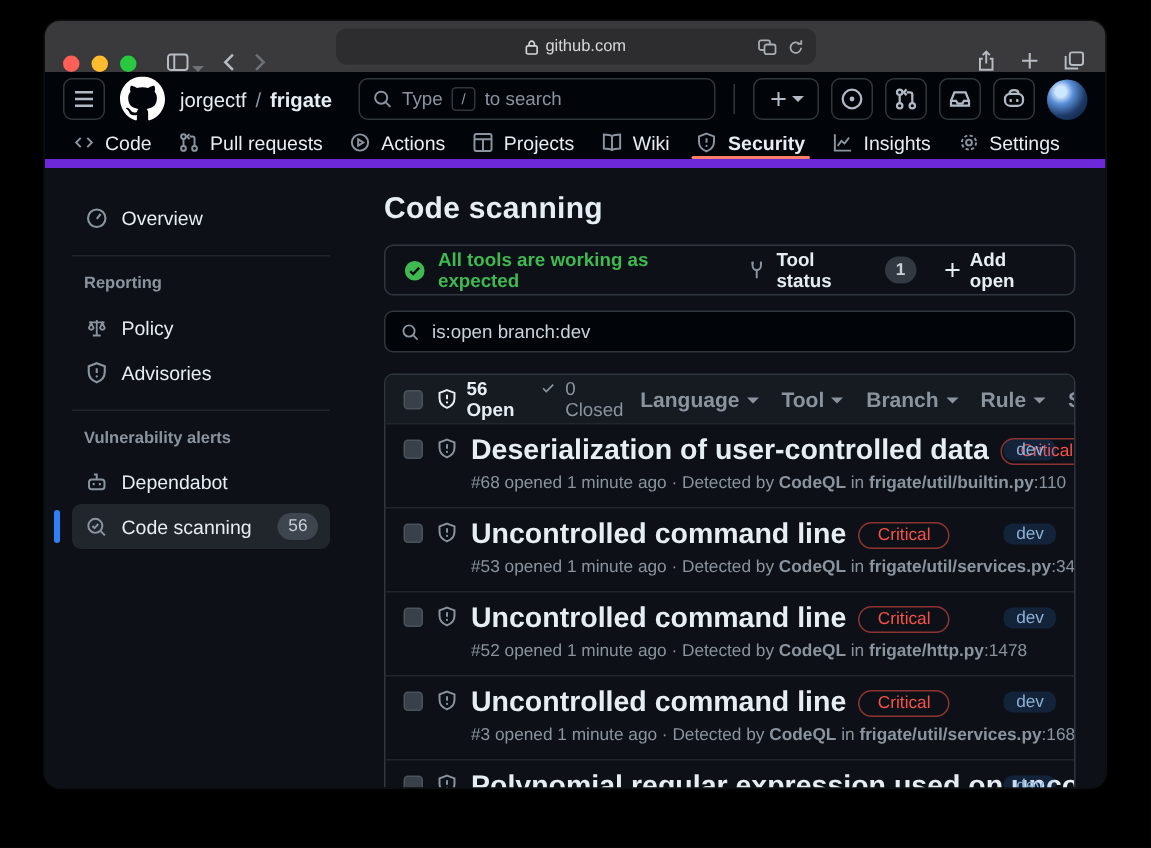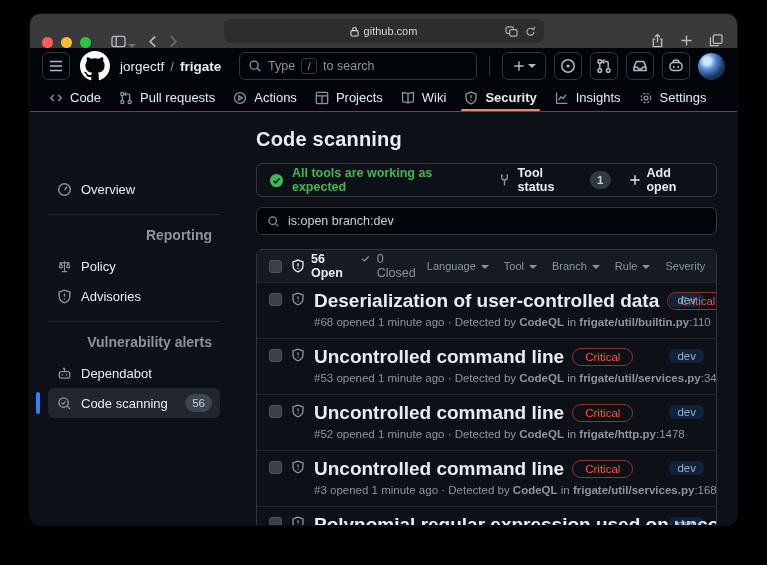--- a/index.html
+++ b/index.html
@@ -35,38 +35,38 @@
   .keycap { border:1px solid #30363d; border-radius:3px; width:16px; height:16px; display:flex;
             align-items:center; justify-content:center; font-size:10px; color:#8b949e; }
   .vdivider { width:1px; height:20px; background:#30363d; margin:0 4px; }
   .btn-plus { width:44px; gap:3px; }
   .caret { width:0; height:0; border-left:4px solid transparent; border-right:4px solid transparent;
            border-top:4px solid currentColor; display:inline-block; }
   .avatar { width:27px; height:27px; border-radius:50%; flex:none;
             background:radial-gradient(circle at 34% 30%, #cfe6ff 0 14%, #5a8fd8 32%, #1d3a66 62%, #0a1730 100%); }
 
   
-  .gh-tabs { height:28px; background:#010409; border-bottom:1px solid #6d28d9; display:flex; align-items:stretch; padding:0 10px; }
+  .gh-tabs { height:28px; background:#010409; border-bottom:6px solid #6d28d9; display:flex; align-items:stretch; padding:0 10px; }
   .tab { display:flex; align-items:center; gap:7px; padding:0 9px; font-size:13px; color:#e6edf3; position:relative; white-space:nowrap; }
   .tab .ticon { color:#8b949e; display:flex; }
   .tab.active { font-weight:700; }
   .tab.active::after { content:""; position:absolute; left:6px; right:6px; bottom:0; height:2px; border-radius:3px; background:#f78166; }
 
   
   .content { display:flex; height:413px; overflow:hidden; background:#0d1117; }
 
-  .sidebar { width:200px; flex:none; padding:18px 10px 0 18px;margin-top:44px; }
+  .sidebar { width:200px; flex:none; padding:18px 10px 0 18px; }
   .side-item { display:flex; align-items:center; gap:9px; height:30px; padding:0 8px; border-radius:6px;
                font-size:13px; color:#e6edf3; position:relative; }
   .side-item .sicon { color:#8b949e; display:flex; width:16px; justify-content:center; }
   .side-item.selected { background:rgba(177,186,196,.12); }
   .side-item.selected::before { content:""; position:absolute; left:-12px; top:4px; width:4px; height:22px;
                                 border-radius:3px; background:#2f81f7; }
   .side-divider { border-top:1px solid #21262d; margin:10px 0; }
-  .side-title { font-size:14px; font-weight:600; color:#8b949e; padding:2px 8px 8px;text-align:right; }
+  .side-title { font-size:11px; font-weight:600; color:#8b949e; padding:2px 8px 8px; }
   .counter { margin-left:auto; background:rgba(110,118,129,.4); color:#c9d1d9; border-radius:2em;
              padding:0 7px; font-size:11.5px; height:18px; line-height:18px; }
 
   .main { flex:1; padding:16px 20px 0 26px; min-width:0; }
   .page-title { font-size:20px; font-weight:600; color:#e6edf3; letter-spacing:.2px; }
 
   .banner { margin-top:12px; height:34px; border:1px solid #30363d; border-radius:6px; display:flex;
             align-items:center; padding:0 12px; gap:8px; }
   .banner-msg { color:#3fb950; font-size:12.5px; font-weight:600; }
   .banner-right { margin-left:auto; display:flex; align-items:center; gap:18px; }
@@ -78,21 +78,21 @@
                 display:flex; align-items:center; gap:8px; padding:0 10px; color:#8b949e; }
   .filter-box .qtext { color:#c9d1d9; font-size:12.5px; }
 
   .alert-list { margin-top:14px; border:1px solid #30363d; border-radius:6px; overflow:hidden; }
   .list-head { background:#161b22; height:32px; display:flex; align-items:center; gap:9px; padding:0 12px; }
   .checkbox { width:13px; height:13px; border-radius:3px; background:#394049; border:1px solid #4a525b; flex:none; }
   .open-label { color:#e6edf3; font-size:12.5px; font-weight:700; display:flex; gap:6px; align-items:center; }
   .open-label .sicon { color:#e6edf3; display:flex; }
   .closed-label { color:#8b949e; font-size:12.5px; display:flex; gap:6px; align-items:flex-start; margin-left:8px; }
   .filters { margin-left:auto; display:flex; gap:15px; }
-  .fitem { color:#8b949e; font-size:11px; display:flex; align-items:center; gap:5px; }
+  .fitem { color:#8b949e; font-size:14px; display:flex; align-items:center; gap:5px;font-weight:bold; }
   .fitem .caret { border-top-width:4px; transform:translateY(1px); }
 
   .row { border-top:1px solid #21262d; display:flex; gap:9px; padding:7px 12px 8px; }
   .row .checkbox { margin-top:3px; }
   .row .sicon { color:#8b949e; display:flex; margin-top:2px; }
   .row-body { flex:1; min-width:0; }
   .row-title-line { display:flex; align-items:center; gap:8px; }
   .row-title { font-size:19px; font-weight:700; color:#e6edf3; white-space:nowrap; }
   .pill { border-radius:999px; padding:0 12px; height:18px; line-height:16px; font-size:11.5px; border:1px solid; white-space:nowrap; }
   .pill[data-severity="critical"] { color:#f85149; border-color:rgba(248,81,73,.55); }

